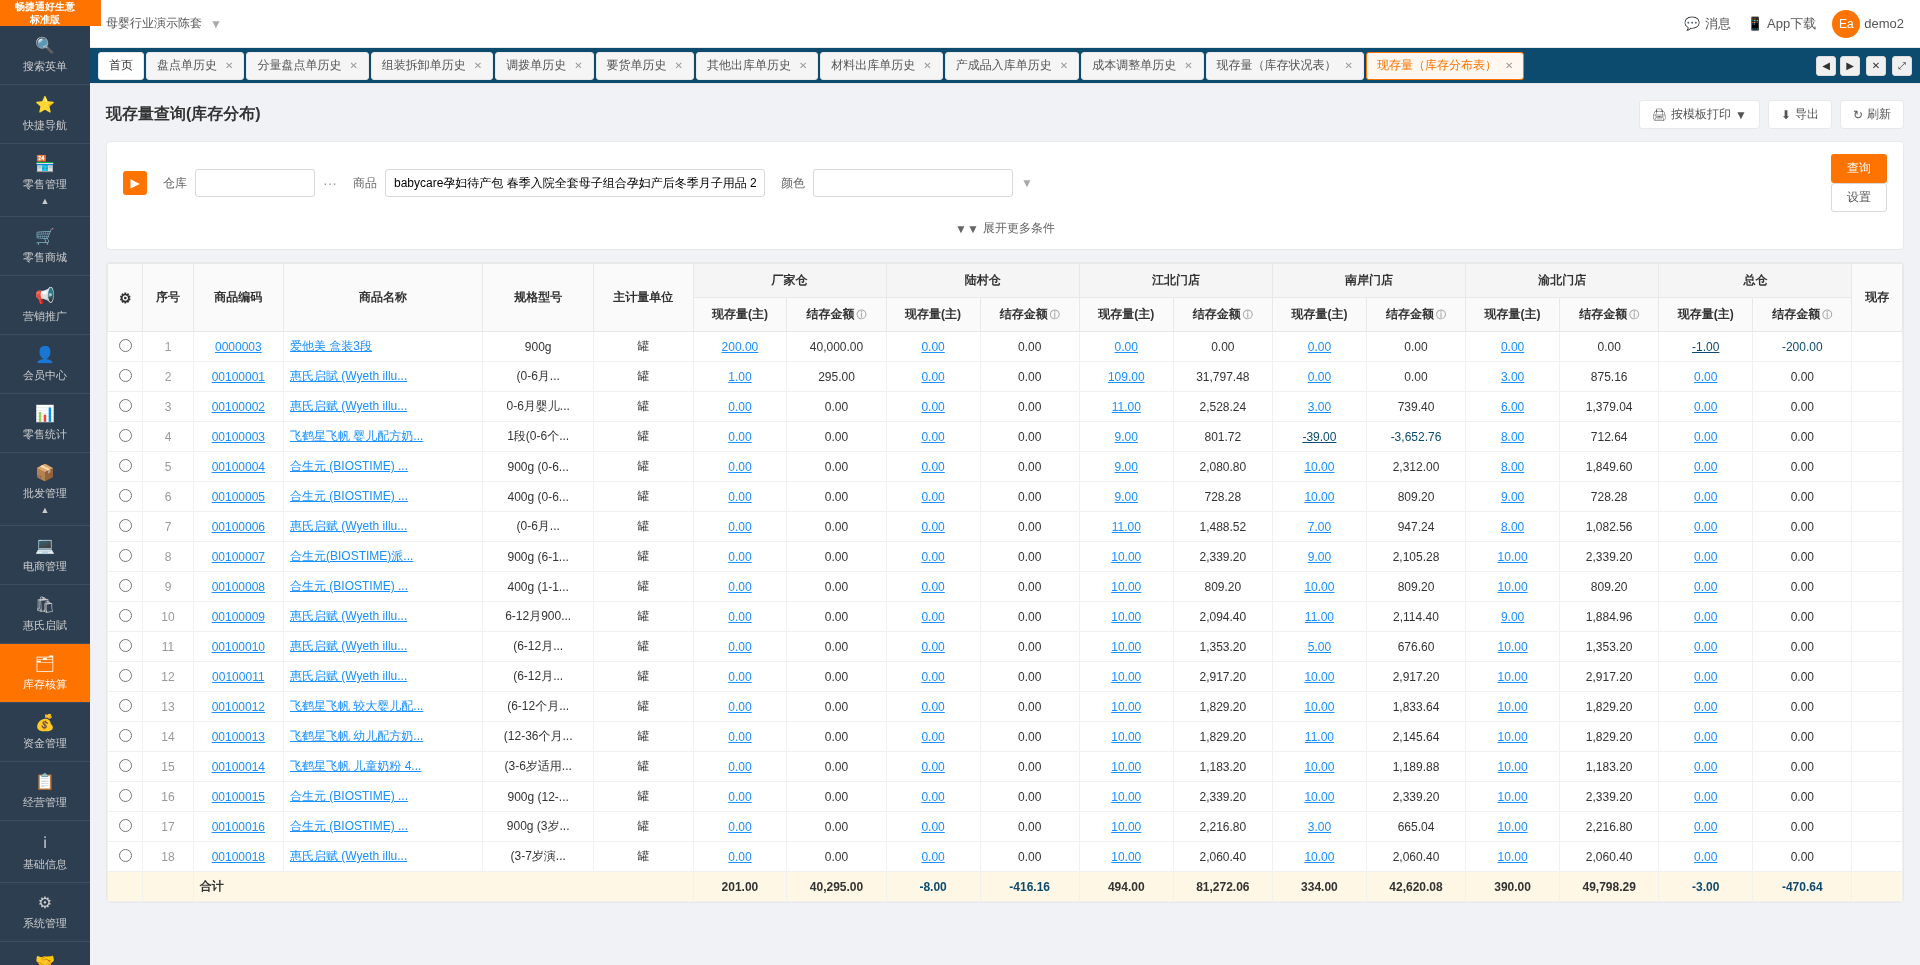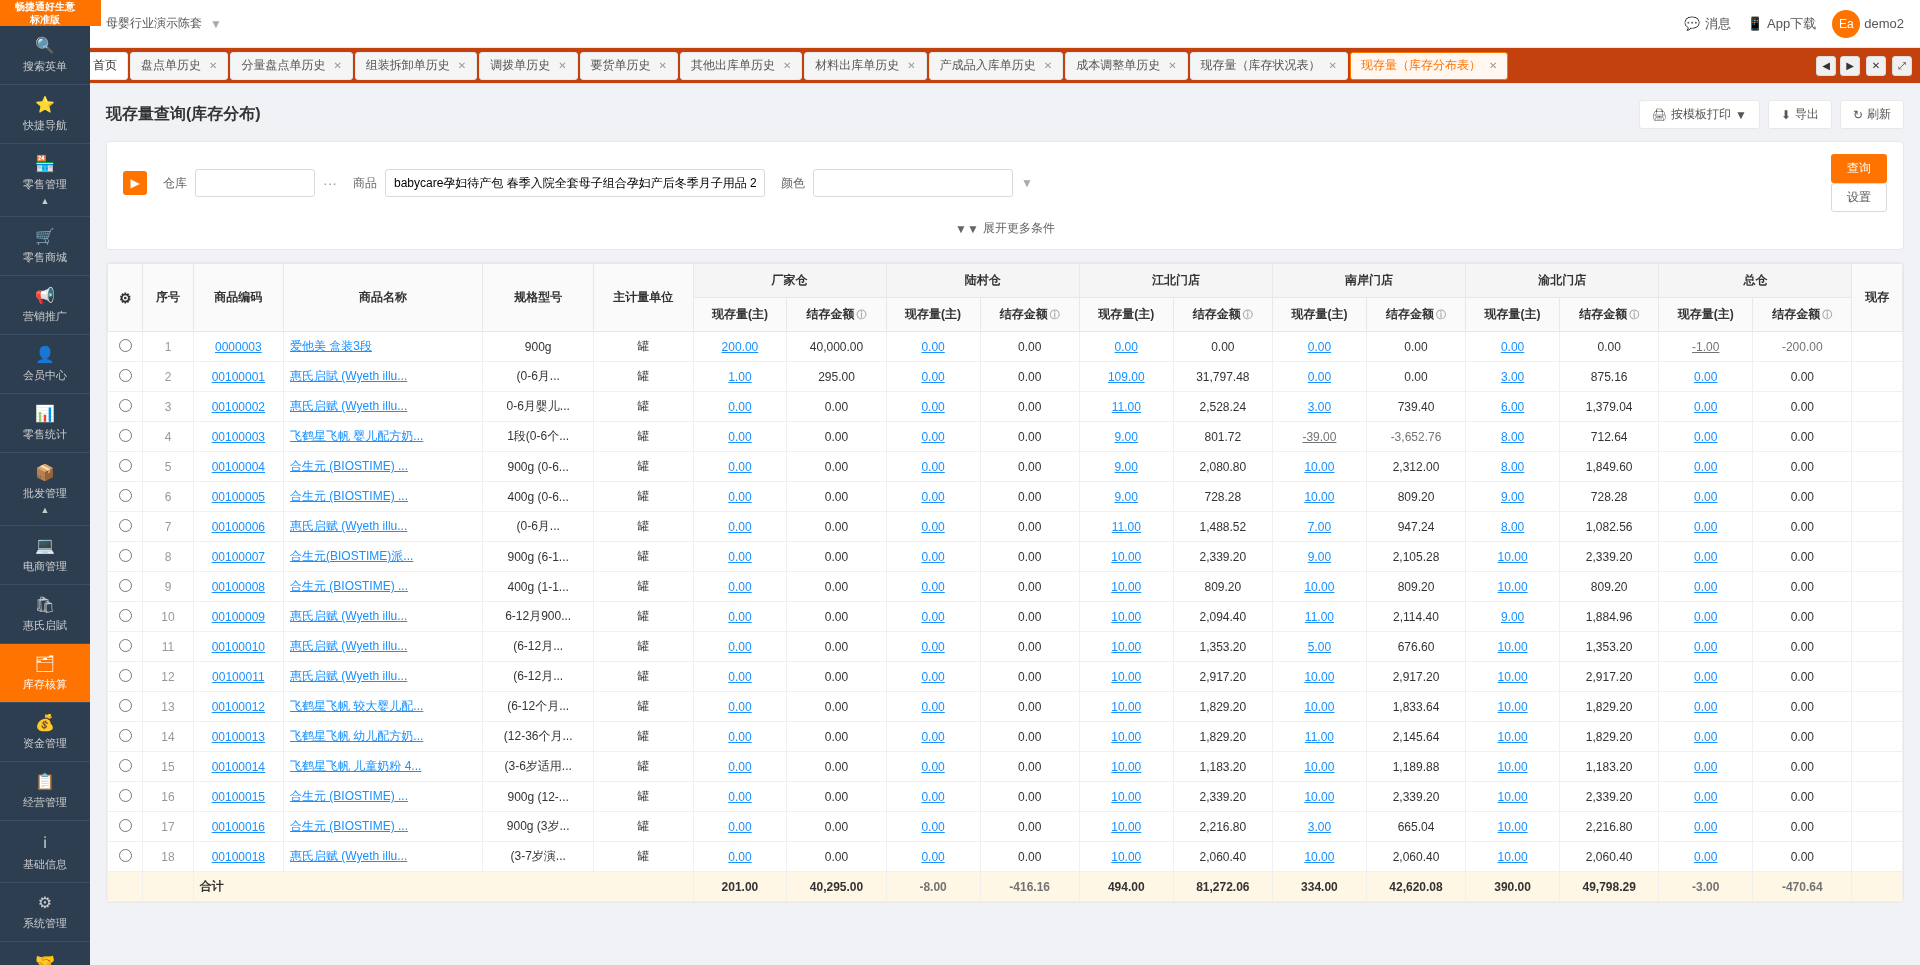--- a/index.html
+++ b/index.html
@@ -39,27 +39,27 @@
       display: flex;
       align-items: center;
       justify-content: center;
       color: #fff;
       font-size: 12px;
     }
 
     
     .nav-tabs {
       height: 36px;
-      background: #c2410c;
+      background: #0c4a6e;
       display: flex;
       align-items: center;
       padding: 0 8px;
       border-bottom: 1px solid #e8e8e8;
       position: fixed;
-      top: 48px; left: 74px; right: 0;
+      top: 48px; left: 90px; right: 0;
       z-index: 99;
       overflow: hidden;
     }
     .nav-tab {
       height: 28px;
       padding: 0 10px;
       display: flex;
       align-items: center;
       gap: 4px;
       font-size: 12px;
@@ -342,21 +342,21 @@
       text-align: center;
       white-space: nowrap;
       color: #333;
     }
     .td-link {
       color: #1890ff;
       text-decoration: underline;
       cursor: pointer;
     }
     .td-red {
-      color: #737373;
+      color: #0c4a6e;
     }
     .td-left {
       text-align: left;
     }
     .row-num {
       color: #999;
     }
     .gear-icon-th {
       cursor: pointer;
       font-size: 14px;

